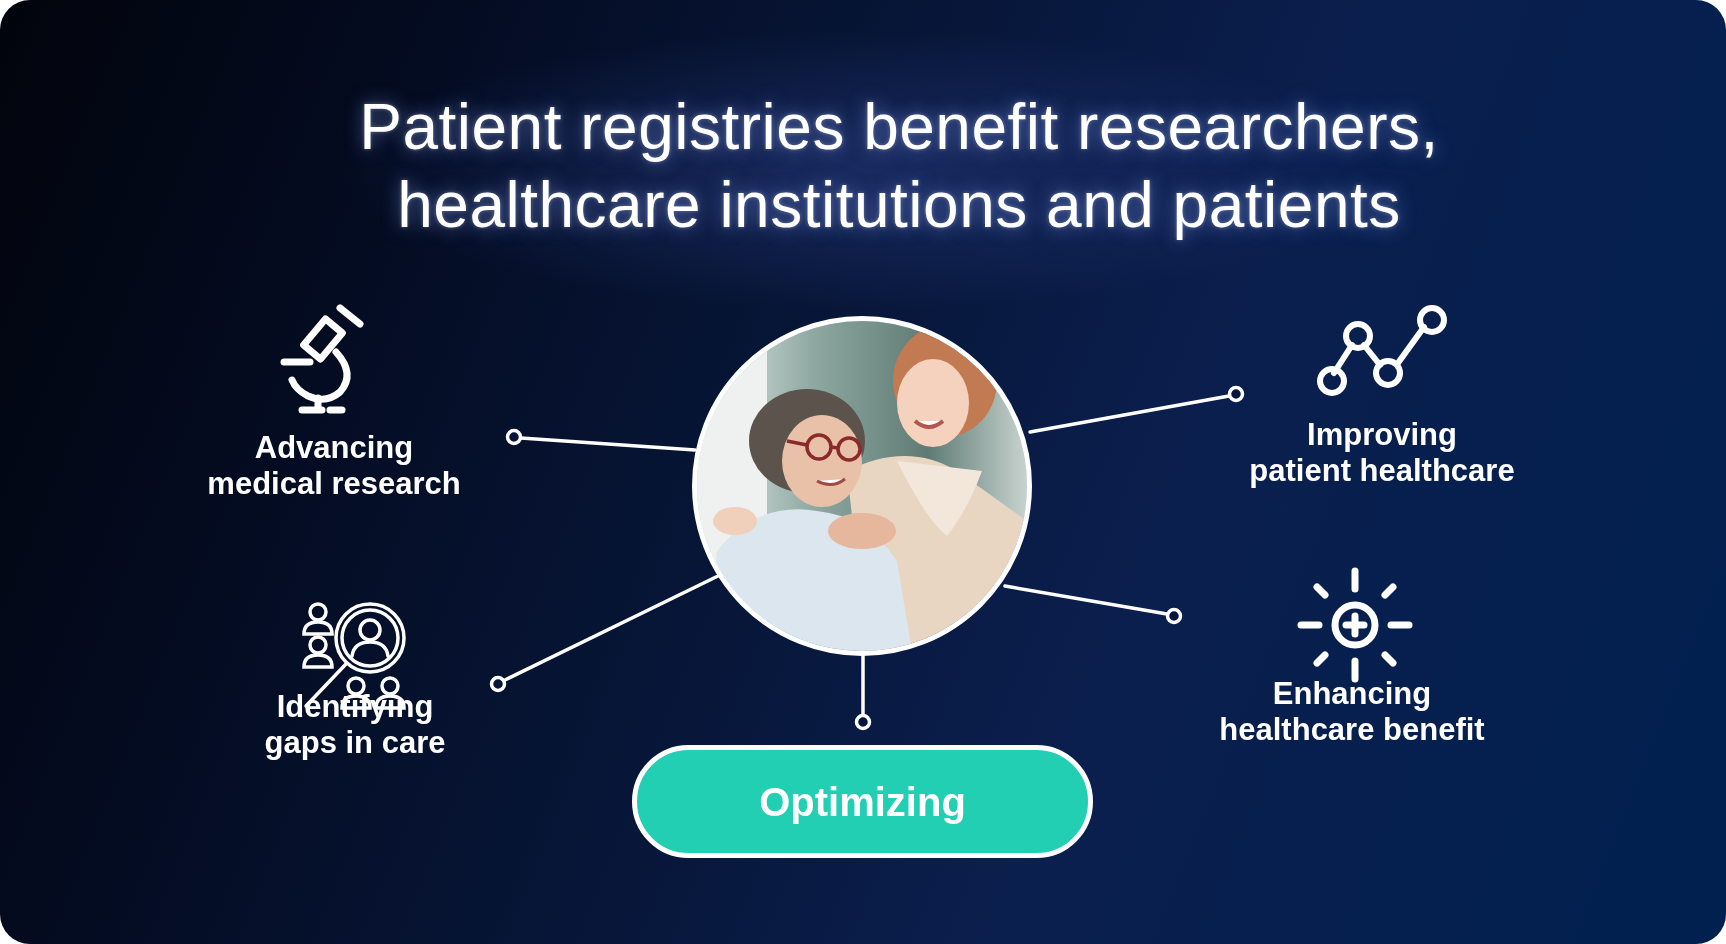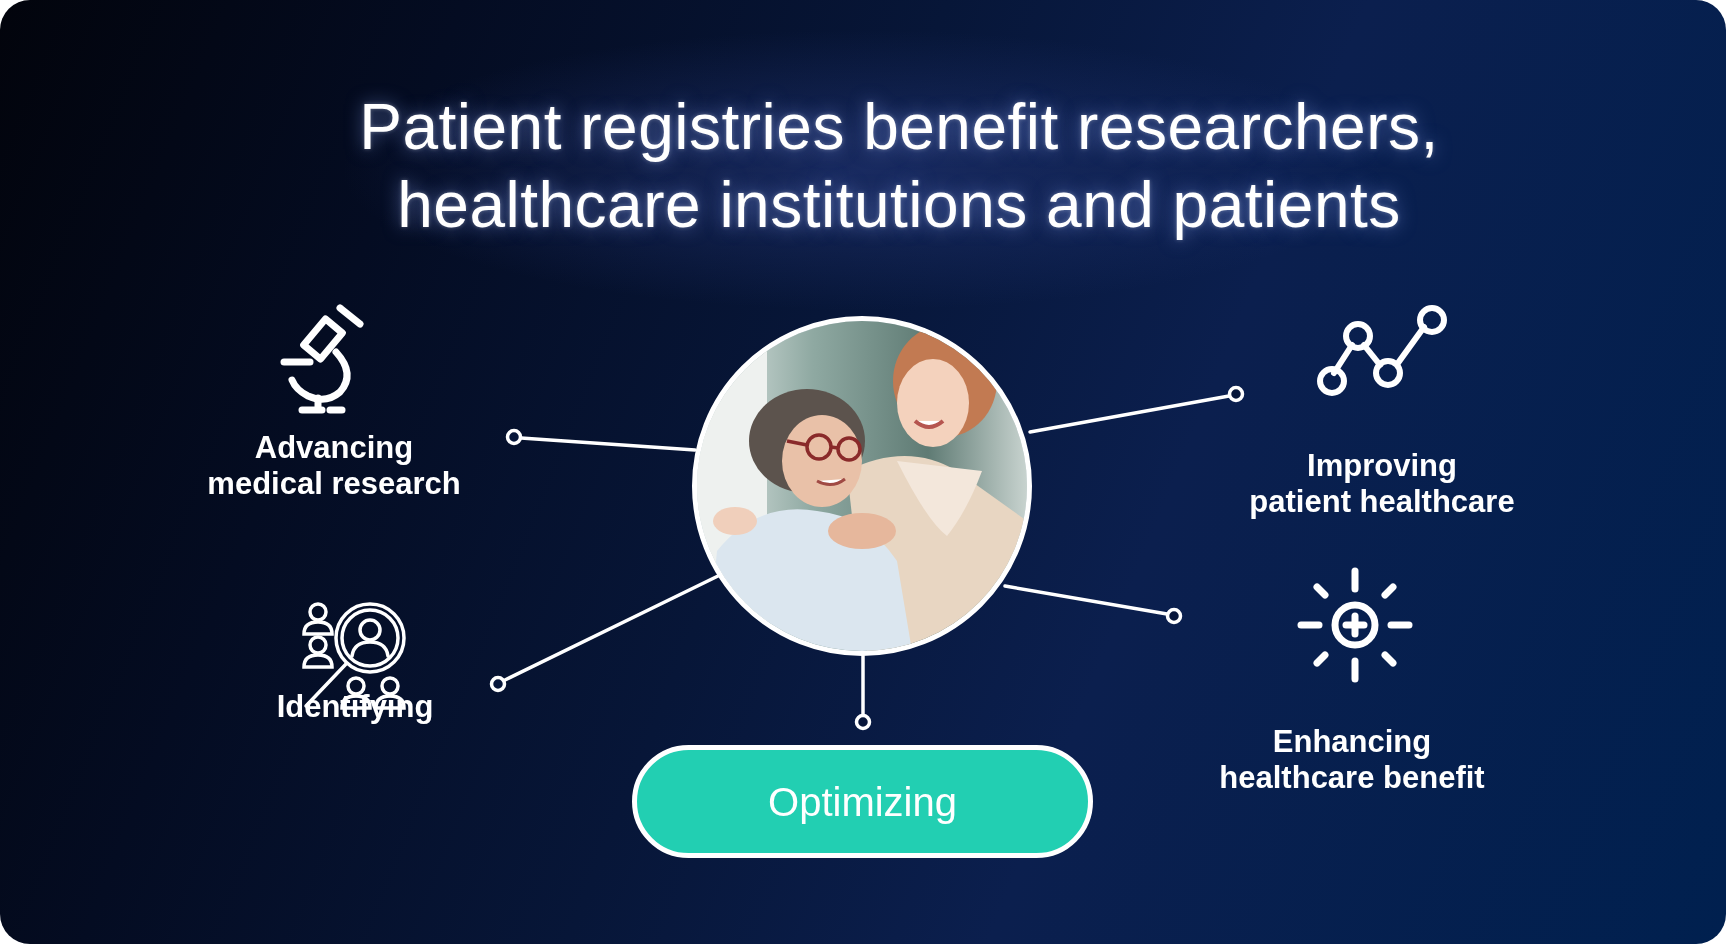--- a/index.html
+++ b/index.html
@@ -29,21 +29,21 @@
   .label {
     position:absolute; color:#ffffff; font-weight:700; font-size:31px; line-height:36px;
     text-align:center; white-space:nowrap;
   }
   .label span { display:block; }
   .icon { position:absolute; }
   .pill {
     position:absolute; left:632px; top:745px; width:461px; height:113px;
     box-sizing:border-box; border:5px solid #ffffff; border-radius:60px;
     background:#22cfb2; display:flex; flex-direction:column; align-items:center; justify-content:center;
-    color:#ffffff; font-weight:400; font-size:40px; line-height:44px; text-align:center;
+    color:#ffffff; font-weight:700; font-size:40px; line-height:44px; text-align:center;
   }
   .pill span { display:block; }
 </style>
 </head>
 <body>
 
 <div class="card">
 
   <div class="title">
     <span>Patient registries benefit researchers,</span>
@@ -127,21 +127,21 @@
     <g stroke="#ffffff" stroke-width="6" fill="none" stroke-linecap="round">
       <line x1="22" y1="70" x2="40" y2="42"></line>
       <line x1="52" y1="42" x2="68" y2="62"></line>
       <line x1="86" y1="60" x2="112" y2="24"></line>
       <circle cx="20" cy="78" r="12"></circle>
       <circle cx="46" cy="33" r="12"></circle>
       <circle cx="76" cy="70" r="12"></circle>
       <circle cx="120" cy="17" r="12"></circle>
     </g>
   </svg>
-  <div class="label" style="left:1232px; top:417px; width:300px;margin-top:31px;">
+  <div class="label" style="left:1232px; top:417px; width:300px;">
     <span>Improving</span>
     <span>patient healthcare</span>
   </div>
 
   <svg class="icon" style="left:298px; top:600px; width:115px; height:115px;" viewBox="0 0 115 115">
     <g stroke="#ffffff" stroke-width="3.5" fill="none" stroke-linecap="round">
       <circle cx="20" cy="12" r="8"></circle>
       <path d="M6 34 Q6 22 20 22 Q34 22 34 34 Z"></path>
       <circle cx="20" cy="45" r="8"></circle>
       <path d="M6 67 Q6 55 20 55 Q34 55 34 67 Z"></path>
@@ -151,38 +151,39 @@
       <path d="M54 56 Q56 42 72 42 Q88 42 90 56"></path>
       <line x1="48" y1="64" x2="8" y2="106"></line>
       <circle cx="58" cy="86" r="8"></circle>
       <path d="M44 108 Q44 96 58 96 Q72 96 72 108 Z"></path>
       <circle cx="92" cy="86" r="8"></circle>
       <path d="M78 108 Q78 96 92 96 Q106 96 106 108 Z"></path>
     </g>
   </svg>
   <div class="label" style="left:205px; top:689px; width:300px;">
     <span>Identifying</span>
+    <span>gaps in care</span>
   </div>
 
   <svg class="icon" style="left:1295px; top:565px; width:120px; height:120px;" viewBox="0 0 120 120">
     <g stroke="#ffffff" stroke-width="7" fill="none" stroke-linecap="round">
       <line x1="60" y1="6" x2="60" y2="24"></line>
       <line x1="60" y1="96" x2="60" y2="114"></line>
       <line x1="6" y1="60" x2="24" y2="60"></line>
       <line x1="96" y1="60" x2="114" y2="60"></line>
       <line x1="22" y1="22" x2="30" y2="30"></line>
       <line x1="98" y1="22" x2="90" y2="30"></line>
       <line x1="22" y1="98" x2="30" y2="90"></line>
       <line x1="98" y1="98" x2="90" y2="90"></line>
       <circle cx="60" cy="60" r="20"></circle>
       <line x1="60" y1="51" x2="60" y2="69"></line>
       <line x1="51" y1="60" x2="69" y2="60"></line>
     </g>
   </svg>
-  <div class="label" style="left:1192px; top:724px; width:320px;">
+  <div class="label" style="left:1192px; top:676px; width:320px;">
     <span>Enhancing</span>
     <span>healthcare benefit</span>
   </div>
 
   <div class="pill">
     <span>Optimizing</span>
   </div>
 
 </div>
 

